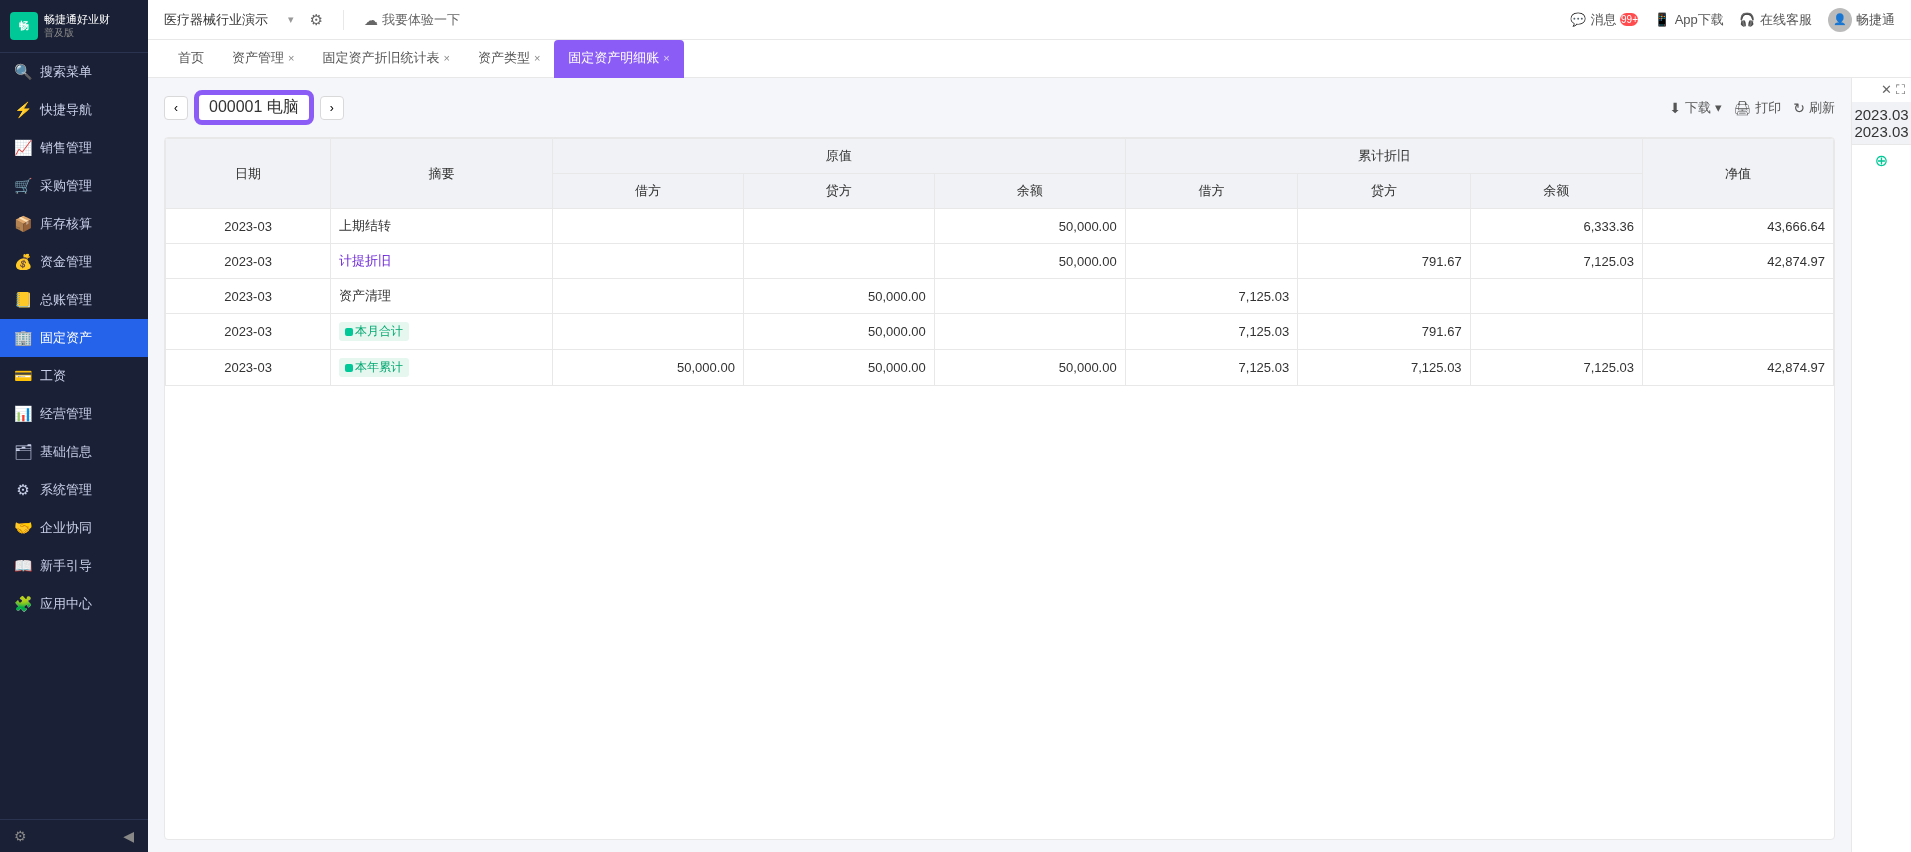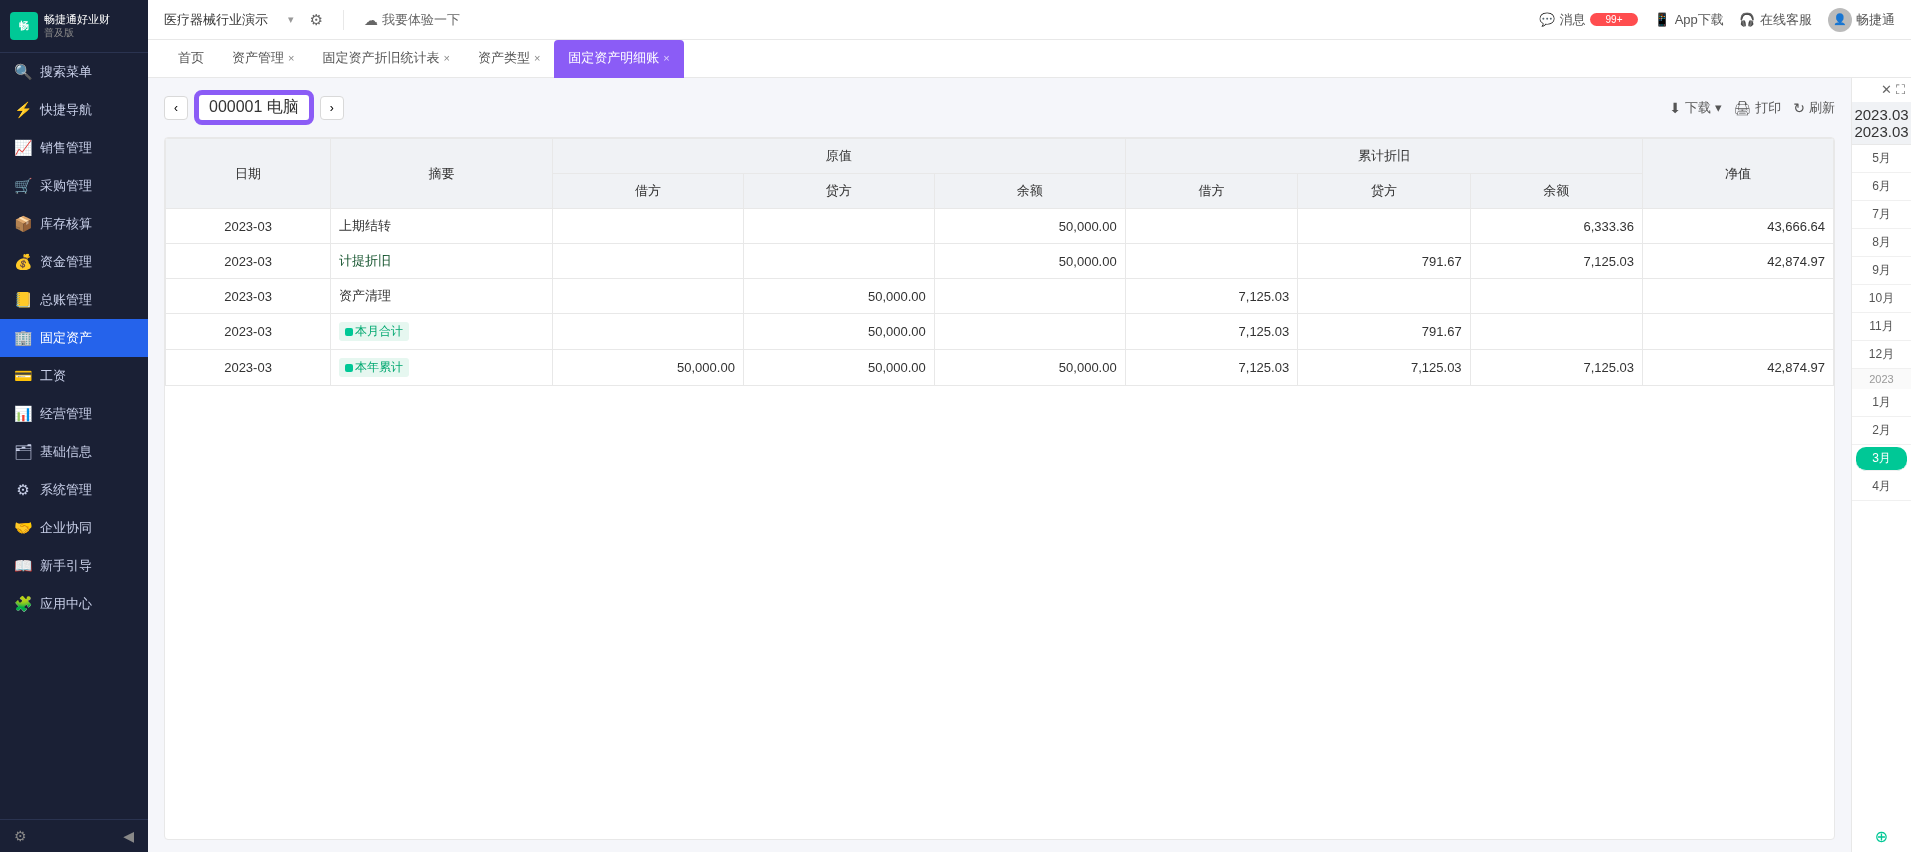--- a/index.html
+++ b/index.html
@@ -74,21 +74,21 @@
       display: flex; align-items: center; gap: 20px;
       font-size: 13px; color: #333; cursor: pointer;
     }
     .topbar-company .chevron { color: #999; font-size: 11px; }
     .topbar-gear { font-size: 15px; color: #666; cursor: pointer; margin-left: 4px; }
     .topbar-divider { width: 1px; height: 20px; background: #e8e8e8; margin: 0 8px; }
     .topbar-exp { display: flex; align-items: center; gap: 4px; color: #666; font-size: 13px; cursor: pointer; }
     .topbar-exp .cloud-icon { font-size: 14px; }
     .topbar-right { margin-left: auto; display: flex; align-items: center; gap: 16px; }
     .topbar-right-item { display: flex; align-items: center; gap: 4px; color: #555; font-size: 13px; cursor: pointer; }
-    .badge { background: #ff4d4f; color: #fff; font-size: 10px; border-radius: 10px; padding: 1px 16px; min-width: 18px; text-align: center; }
+    .badge { background: #ff4d4f; color: #fff; font-size: 10px; border-radius: 10px; padding: 1px 0; min-width: 18px; text-align: center; }
     .badge-plus::after { content: '+'; }
     .avatar { width: 24px; height: 24px; border-radius: 50%; background: #bbb; display: flex; align-items: center; justify-content: center; font-size: 11px; color: white; }
 
     
     .tabs {
       background: #fff;
       border-bottom: 1px solid #e8e8e8;
       display: flex;
       align-items: center;
       padding: 0 16px;
@@ -404,21 +404,21 @@
     <td class="text-right"></td>
     <td class="text-right"></td>
     <td class="text-right">50,000.00</td>
     <td class="text-right"></td>
     <td class="text-right"></td>
     <td class="text-right">6,333.36</td>
     <td class="text-right">43,666.64</td>
   </tr>
               <tr>
     <td>2023-03</td>
-    <td class="text-left"><span style="color:#14532d;cursor:pointer;">计提折旧</span></td>
+    <td class="text-left"><span style="color:#6d28d9;cursor:pointer;">计提折旧</span></td>
     <td class="text-right"></td>
     <td class="text-right"></td>
     <td class="text-right">50,000.00</td>
     <td class="text-right"></td>
     <td class="text-right">791.67</td>
     <td class="text-right">7,125.03</td>
     <td class="text-right">42,874.97</td>
   </tr>
               <tr>
     <td>2023-03</td>
@@ -460,31 +460,16 @@
 
     <div class="right-panel">
       <div style="width:100%; display:flex; justify-content:flex-end; padding:4px 6px; background:#fff;">
         <span style="font-size:13px; color:#666; cursor:pointer;">✕</span>
         <span style="font-size:13px; color:#666; cursor:pointer; margin-left:4px;">⛶</span>
       </div>
       <div class="rp-header">
         <div>2023.03</div>
         <div>2023.03</div>
       </div>
-      <div class="rp-months" id="rp-months">
-      <div class="rp-month-item">5月</div>
-          <div class="rp-month-item">6月</div>
-          <div class="rp-month-item">7月</div>
-          <div class="rp-month-item">8月</div>
-          <div class="rp-month-item">9月</div>
-          <div class="rp-month-item">10月</div>
-          <div class="rp-month-item">11月</div>
-          <div class="rp-month-item">12月</div>
-          <div class="rp-year-label">2023</div>
-          <div class="rp-month-item">1月</div>
-          <div class="rp-month-item">2月</div>
-          <div class="rp-month-item active">3月</div>
-          <div class="rp-month-item">4月</div>
-        </div>
       <div class="rp-bottom-arrow">⊕</div>
     </div>
   </div>
 </div>
 
 </body></html>

